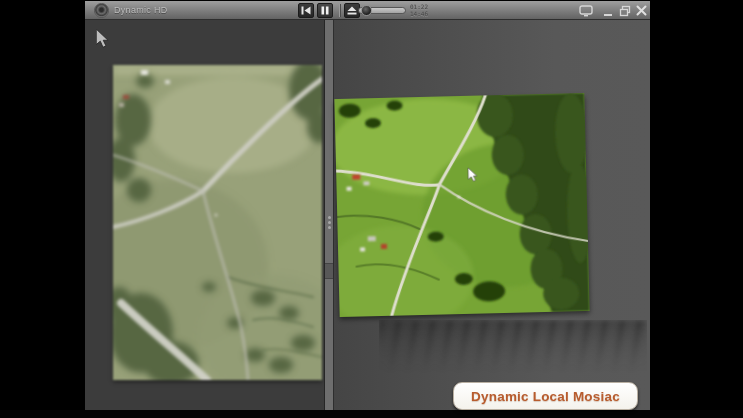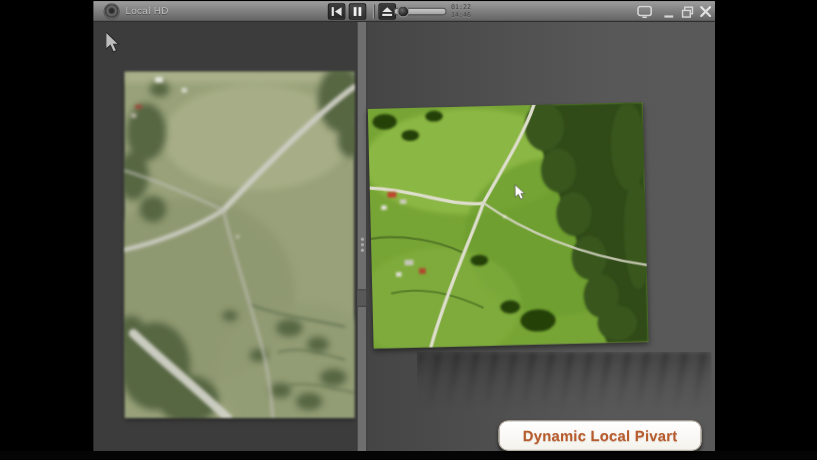--- a/index.html
+++ b/index.html
@@ -65,21 +65,21 @@
 </style>
 </head>
 <body>
 
 <div class="frame">
 
   <div class="appwin">
 
     <div class="titlebar">
       <div class="appicon"></div>
-      <div class="apptitle">Local HD</div>
+      <div class="apptitle">Dynamic HD</div>
 
       <div class="ctrlbtn" style="left:213px;">
         <svg width="10" height="9" viewBox="0 0 10 9">
           <rect x="0.5" y="0.5" width="2" height="8" fill="#e6e6e6"></rect>
           <polygon points="9.5,0.5 3.5,4.5 9.5,8.5" fill="#e6e6e6"></polygon>
         </svg>
       </div>
       <div class="ctrlbtn" style="left:232px;background:linear-gradient(#4a4a4a,#303030);">
         <svg width="8" height="9" viewBox="0 0 8 9">
           <rect x="0.5" y="0.5" width="2.6" height="8" fill="#f2f2f2"></rect>
@@ -255,18 +255,18 @@
             </g>
           </svg>
         </div>
         <div class="smudge"></div>
       </div>
 
     </div>
   </div>
 
   <div class="mosaic-btn">
-    <span>Dynamic Local Pivart</span>
+    <span>Dynamic Local Mosiac</span>
   </div>
 
   <div class="bottombar"></div>
 
 </div>
 
 </body></html>

